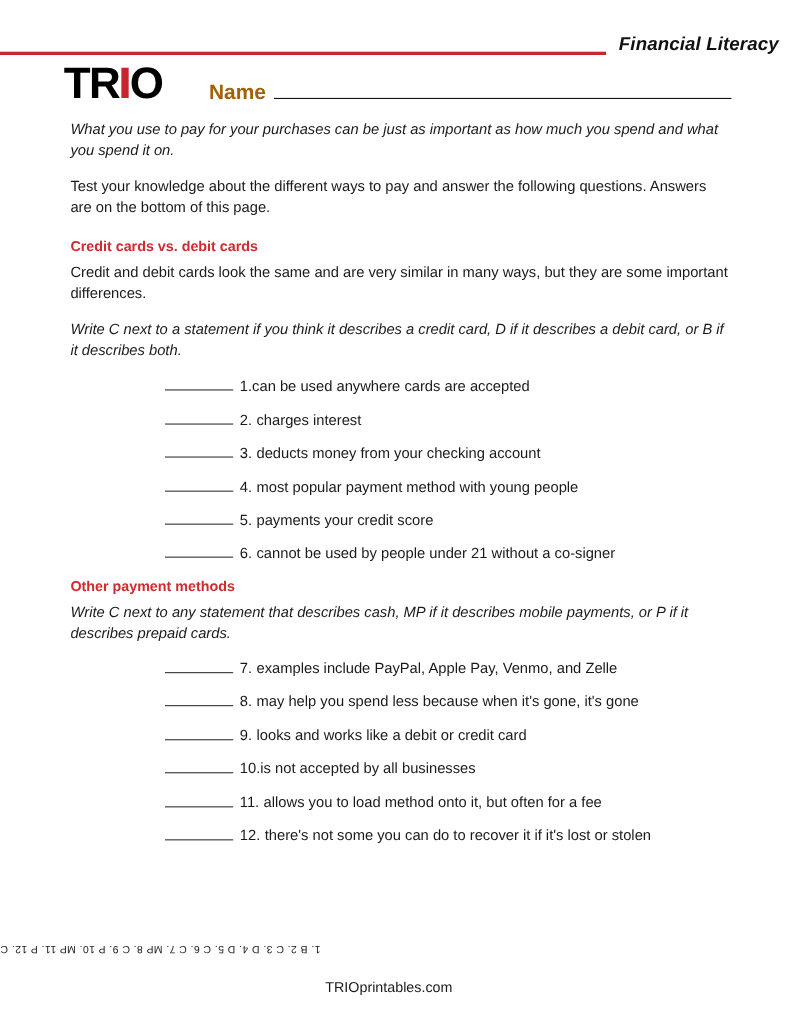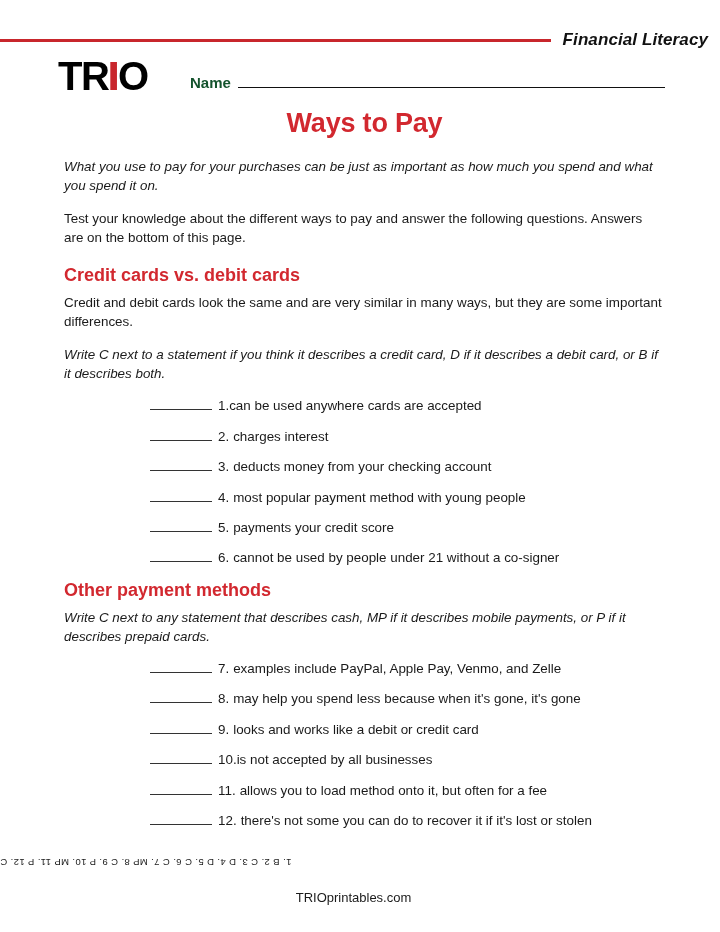--- a/index.html
+++ b/index.html
@@ -27,21 +27,21 @@
   .header {
     position: relative;
     height: 105px;
   }
   .header-rule-row {
     position: absolute;
     top: 30px;
     left: 0;
     right: 12px;
     display: flex;
-    align-items: center;
+    align-items: flex-end;
   }
   .header-rule {
     flex: 1 1 auto;
     height: 3px;
     background: #C8262C;
   }
   .header-subject {
     flex: 0 0 auto;
     padding-left: 12px;
     font-size: 17px;
@@ -71,23 +71,23 @@
 
   .name-row {
     position: absolute;
     left: 190px;
     top: 74px;
     right: 55px;
     display: flex;
     align-items: baseline;
   }
   .name-label {
-    font-size: 15px;
-    font-weight: bold;
-    color: #14532d;
+    font-size: 19px;
+    font-weight: bold;
+    color: #a16207;
     flex: 0 0 auto;
   }
   .name-line {
     flex: 1 1 auto;
     margin-left: 7px;
     border-bottom: 1.4px solid #111111;
     height: 13px;
   }
 
   
@@ -111,21 +111,21 @@
     font-size: 13.4px;
     line-height: 1.42;
     margin: 0 0 14px 0;
     color: #1a1a1a;
   }
   p.para.italic {
     font-style: italic;
   }
 
   h2.section-heading {
-    font-size: 18px;
+    font-size: 13px;
     font-weight: bold;
     color: #D2282F;
     margin: 18px 0 7px 0;
   }
 
   .item-list {
     margin: 14px 0 0 0;
     padding: 0;
     list-style: none;
   }
@@ -190,21 +190,20 @@
     <div class="logo"><span>TR</span><span class="bar-i">I</span><span>O</span></div>
 
     <div class="name-row">
       <span class="name-label">Name</span>
       <span class="name-line"></span>
     </div>
   </div>
 
   <div class="content">
 
-    <h1 class="title">Ways to Pay</h1>
 
     <p class="para italic">What you use to pay for your purchases can be just as important as how much you spend and what you spend it on.</p>
     <p class="para">Test your knowledge about the different ways to pay and answer the following questions. Answers are on the bottom of this page.</p>
 
     <h2 class="section-heading">Credit cards vs. debit cards</h2>
     <p class="para">Credit and debit cards look the same and are very similar in many ways, but they are some important differences.</p>
     <p class="para italic">Write C next to a statement if you think it describes a credit card, D if it describes a debit card, or B if it describes both.</p>
 
     <ul class="item-list">
       <li class="item-row">

